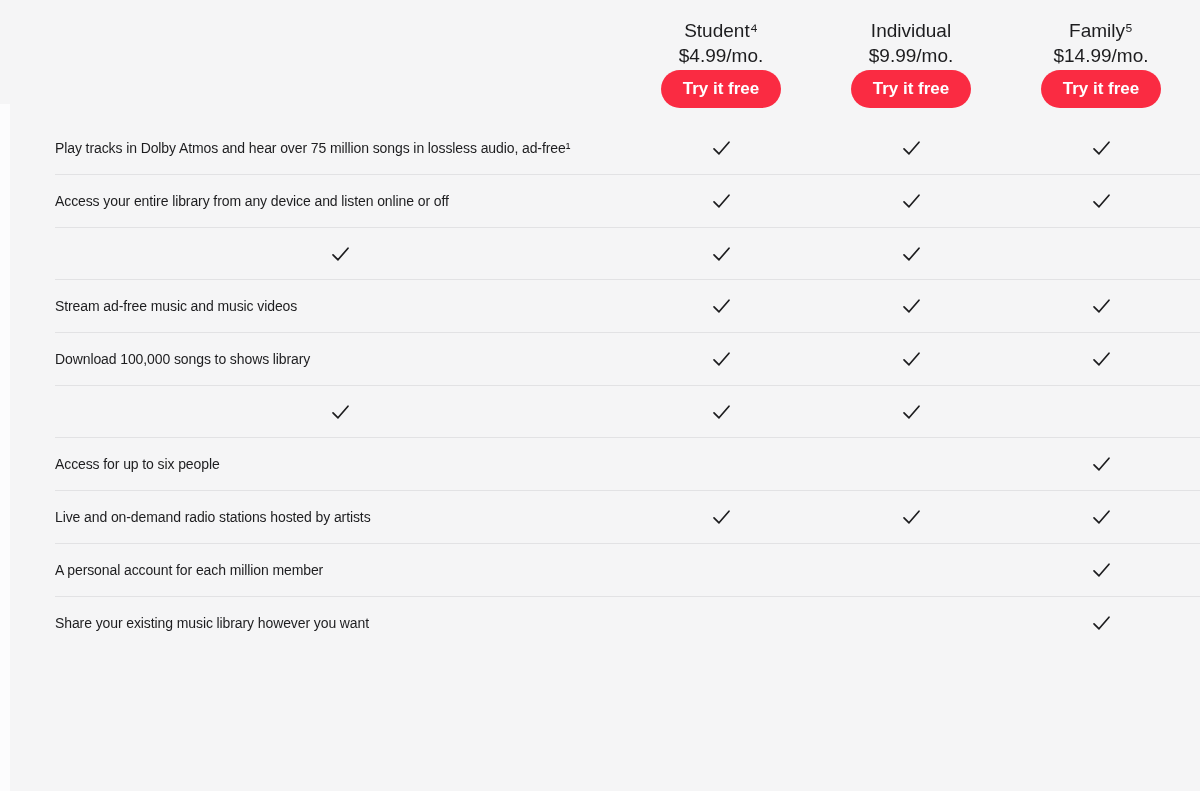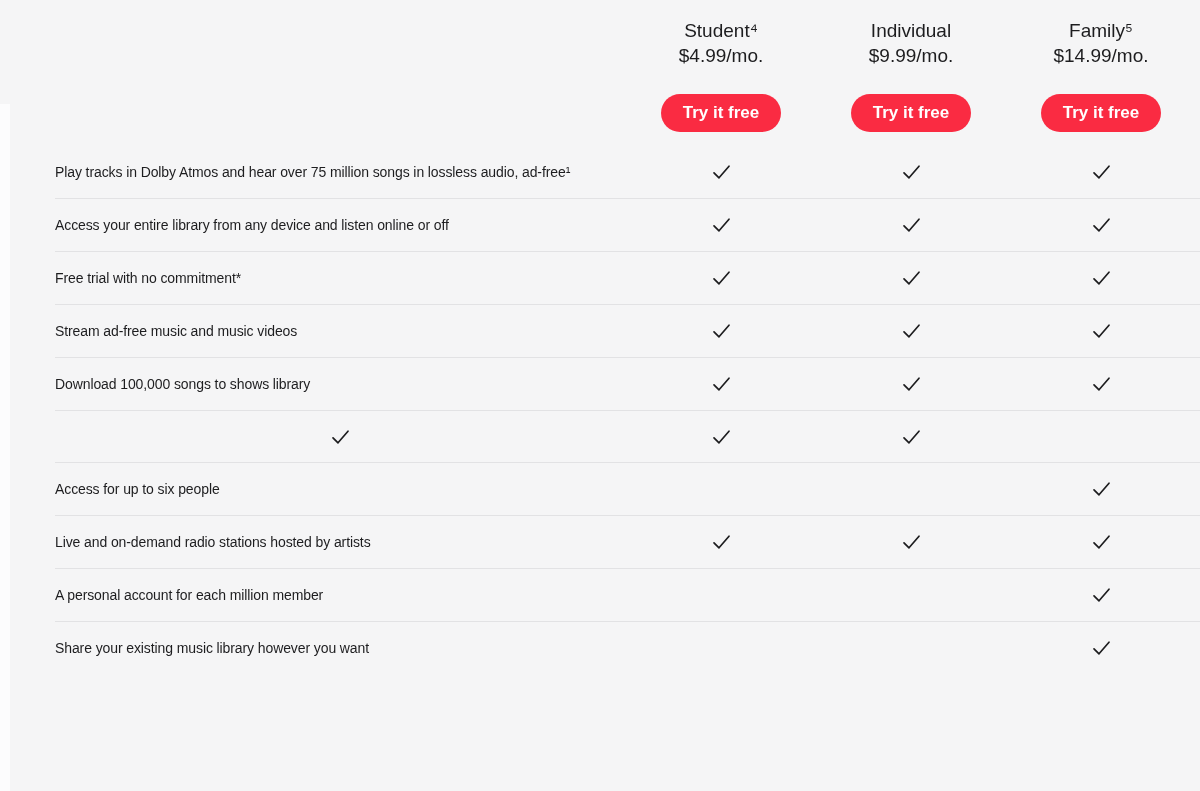--- a/index.html
+++ b/index.html
@@ -33,21 +33,21 @@
   }
   
   .header{padding-top:18px;}
   .plan-cell{
     display:flex;flex-direction:column;align-items:center;text-align:center;
   }
   .plan-name,.plan-price{
     font-size:19px;line-height:25px;color:var(--text);
   }
   .cta{
-    margin-top:26px;
+    margin-top:2px;
     height:38px;
     padding:0 22px;
     background:var(--accent);
     color:#ffffff;
     font-family:"Liberation Sans", sans-serif;
     font-size:17px;
     font-weight:700;
     border:none;
     border-radius:19px;
     cursor:pointer;
@@ -150,23 +150,20 @@
   </div>
 
   <div class="check-cell">
     <svg class="check" width="19" height="16" viewBox="0 0 19 16">
       <path d="M2 8.8 L7 13.8 L17 2.2" fill="none" stroke="#1d1d1f" stroke-width="1.7" stroke-linecap="round" stroke-linejoin="round"></path>
     </svg>
   </div>
 </div>
 
   <div class="grid row">
-    <div class="feature-cell">
-      <span class="feature-label">Free trial with no commitment*</span>
-    </div>
 
   <div class="check-cell">
     <svg class="check" width="19" height="16" viewBox="0 0 19 16">
       <path d="M2 8.8 L7 13.8 L17 2.2" fill="none" stroke="#1d1d1f" stroke-width="1.7" stroke-linecap="round" stroke-linejoin="round"></path>
     </svg>
   </div>
 
   <div class="check-cell">
     <svg class="check" width="19" height="16" viewBox="0 0 19 16">
       <path d="M2 8.8 L7 13.8 L17 2.2" fill="none" stroke="#1d1d1f" stroke-width="1.7" stroke-linecap="round" stroke-linejoin="round"></path>

